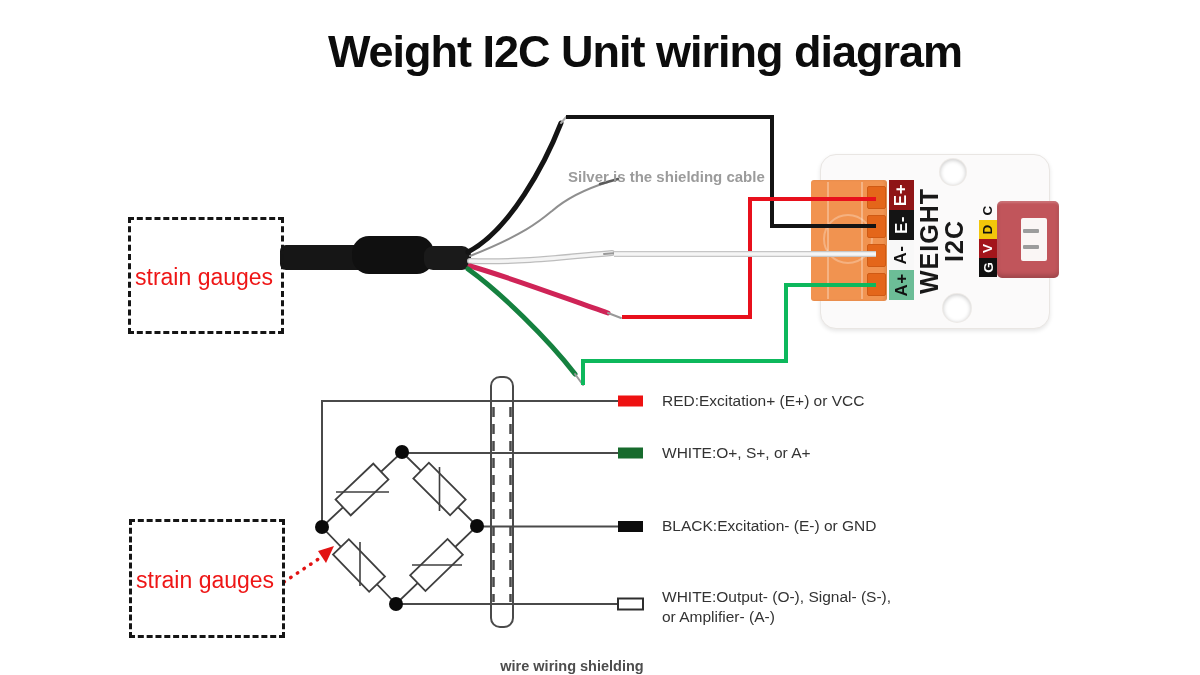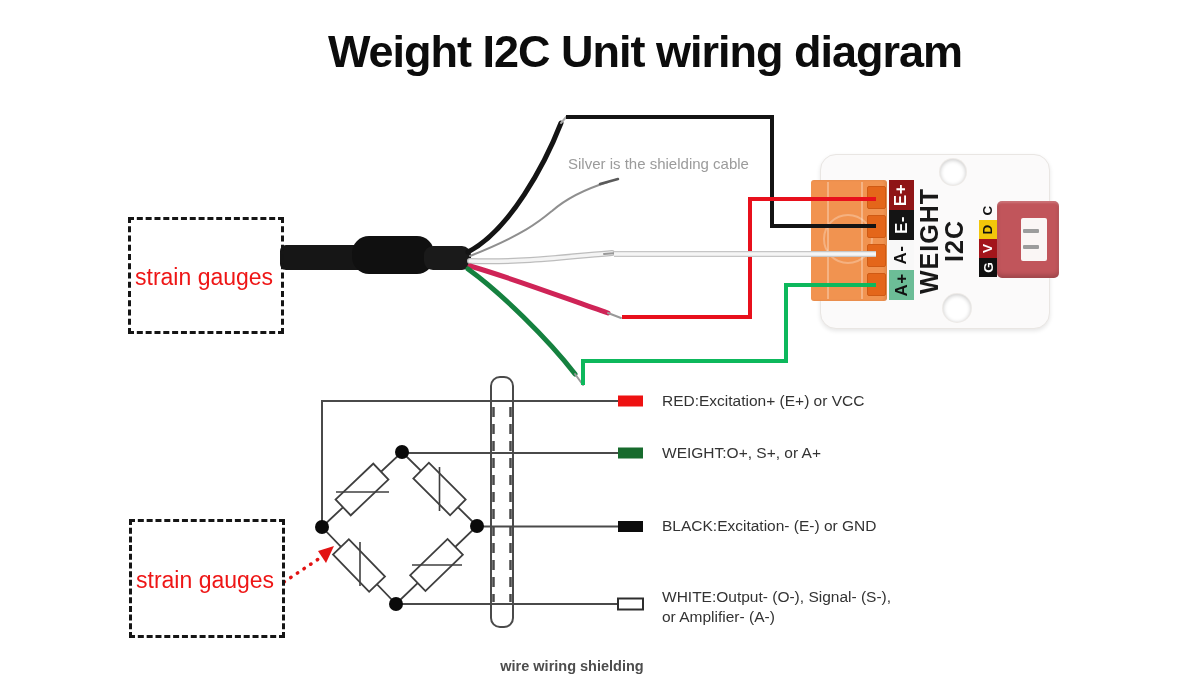--- a/index.html
+++ b/index.html
@@ -2,21 +2,21 @@
 <html><head>
 <meta charset="utf-8">
 <style>
   html,body{margin:0;padding:0;background:#fff;}
   #stage{position:relative;width:1200px;height:675px;background:#ffffff;overflow:hidden;
          font-family:"Liberation Sans", sans-serif;margin-top:24px;}
   .abs{position:absolute;}
   
   #title{left:90px;top:2px;width:1110px;text-align:center;font-size:45px;font-weight:bold;
          letter-spacing:-1px;color:#0c0c0c;z-index:3;}
-  #silver-note{left:568px;top:131px;font-size:15px;font-weight:normal;color:#9b9b9b;z-index:3;}
+  #silver-note{left:568px;top:144px;font-size:15px;font-weight:bold;color:#9b9b9b;z-index:3;}
   .strain-box{border:3px dashed #151515;z-index:3;background:transparent;}
   #strain-box-top{left:128px;top:193px;width:150px;height:111px;}
   #strain-box-bottom{left:129px;top:495px;width:150px;height:113px;}
   .strain-text{position:absolute;left:4px;font-size:23px;color:#ee1616;white-space:nowrap;}
   #strain-box-top .strain-text{top:44px;}
   #strain-box-bottom .strain-text{top:45px;}
   .legend-text{left:662px;font-size:15.5px;font-weight:normal;color:#333;z-index:3;white-space:nowrap;}
   #legend-text-white{line-height:20px;}
   #caption{left:172px;top:633px;width:800px;text-align:center;font-size:14.5px;font-weight:bold;
            color:#4d4d4d;line-height:19px;z-index:3;}
@@ -184,21 +184,21 @@
   <div class="abs strain-box" id="strain-box-top">
     <span class="strain-text">strain gauges</span>
   </div>
   <div class="abs strain-box" id="strain-box-bottom">
     <span class="strain-text">strain gauges</span>
   </div>
 
   <div class="abs" id="silver-note">Silver is the shielding cable</div>
 
   <div class="abs legend-text" style="top:368px">RED:Excitation+ (E+) or VCC</div>
-  <div class="abs legend-text" style="top:420px">WEIGHT:O+, S+, or A+</div>
+  <div class="abs legend-text" style="top:420px">WHITE:O+, S+, or A+</div>
   <div class="abs legend-text" id="legend-text-white" style="top:563px">
     <span style="display:block">WHITE:Output- (O-), Signal- (S-),</span>
     <span style="display:block">or Amplifier- (A-)</span>
   </div>
   <div class="abs legend-text" style="top:493px">BLACK:Excitation- (E-) or GND</div>
 
   <div class="abs" id="caption">
     <span>wire wiring shielding</span>
   </div>
 

